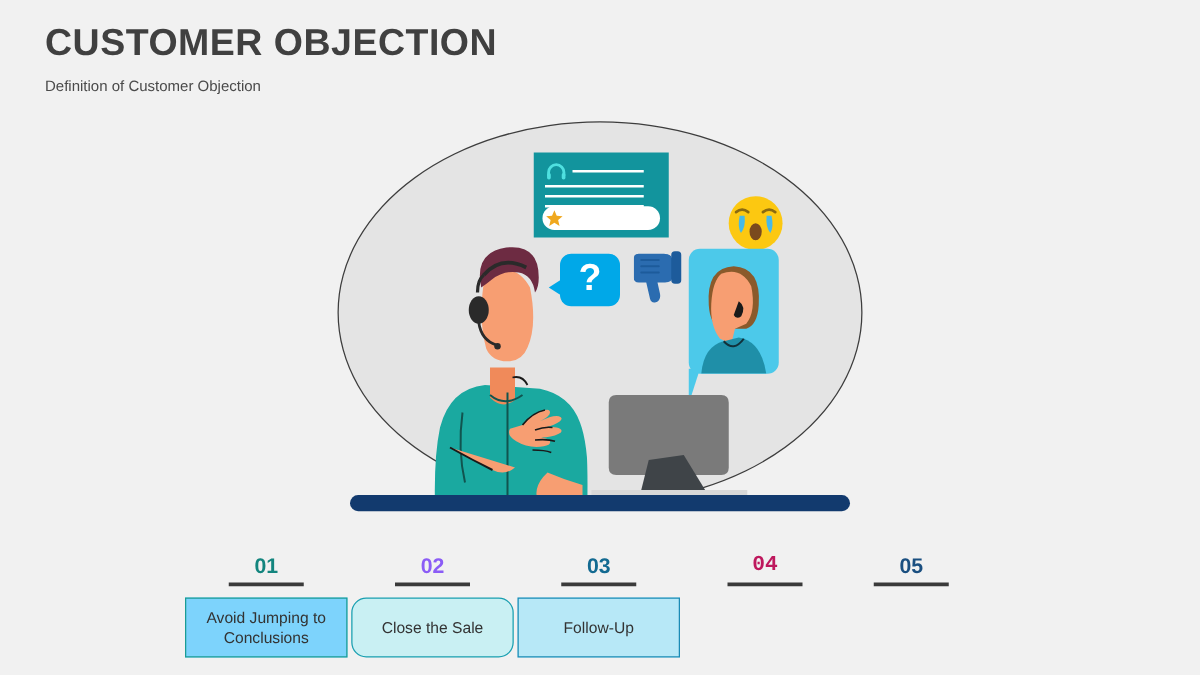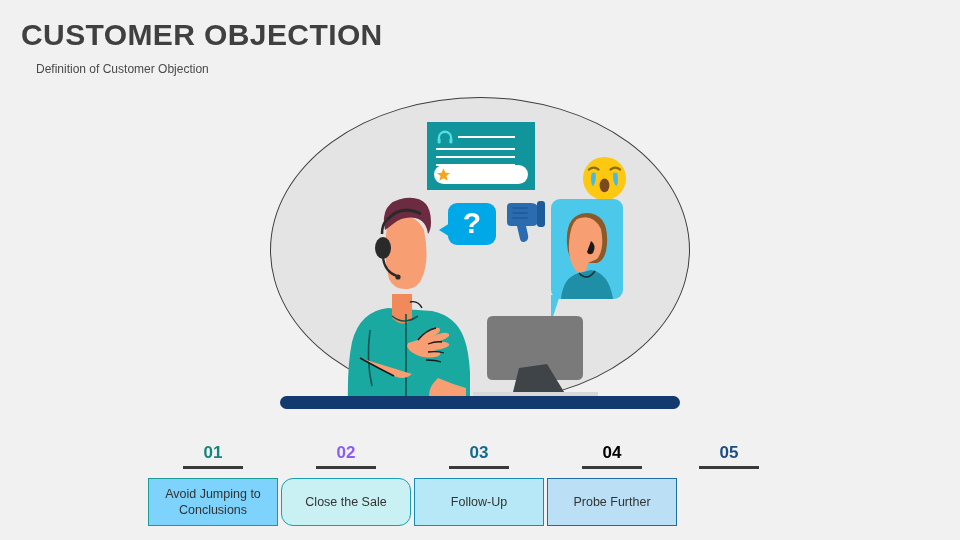--- a/index.html
+++ b/index.html
@@ -6,21 +6,21 @@
   body{
     width:960px;height:540px;overflow:hidden;
     background:#f1f1f1;
     font-family:"Liberation Sans", sans-serif;
     position:relative;
   }
   #slide{position:absolute;inset:0;}
 
   
   .title{
-    position:absolute;left:21px;top:18px;
+    position:absolute;left:36px;top:18px;
     font-size:30px;font-weight:bold;color:#404040;
     letter-spacing:.4px;
   }
   .subtitle{
     position:absolute;left:36px;top:62px;
     font-size:12px;color:#4a4a4a;font-weight:400;
   }
 
   
   .stage{position:absolute;left:268px;top:95px;width:424px;height:315px;}
@@ -227,23 +227,22 @@
       <div class="step-box" style="background:#c9f0f3;border-color:#199fb0;border-radius:12px;">Close the Sale</div>
     </div>
 
     <div class="step" style="left:266px;">
       <div class="step-num" style="color:#136a91;">03</div>
       <div class="step-rule"></div>
       <div class="step-box" style="background:#b7e8f7;border-color:#1a8bb5;">Follow-Up</div>
     </div>
 
     <div class="step" style="left:399px;">
-      <div class="step-num" style="color:#000000;">04</div>
-      <div class="step-rule"></div>
-      <div class="step-box" style="background:#bbe0f6;border-color:#1c6f9e;">Probe Further</div>
+      <div class="step-num" style="color:#be185d;font-family:Liberation Mono, monospace;">04</div>
+      <div class="step-rule"></div>
     </div>
 
     <div class="step" style="left:516px;">
       <div class="step-num" style="color:#1a4f80;">05</div>
       <div class="step-rule"></div>
     </div>
 
   </div>
 </div>
 

